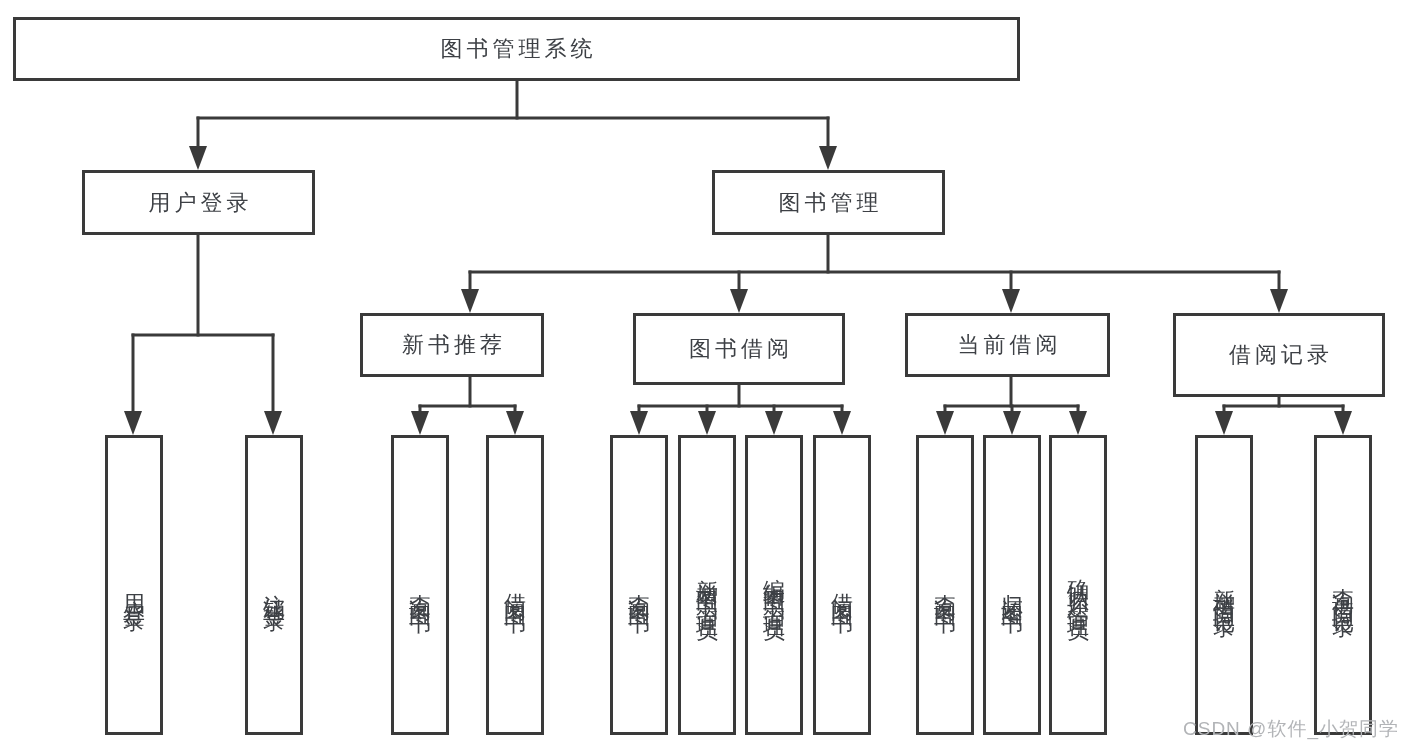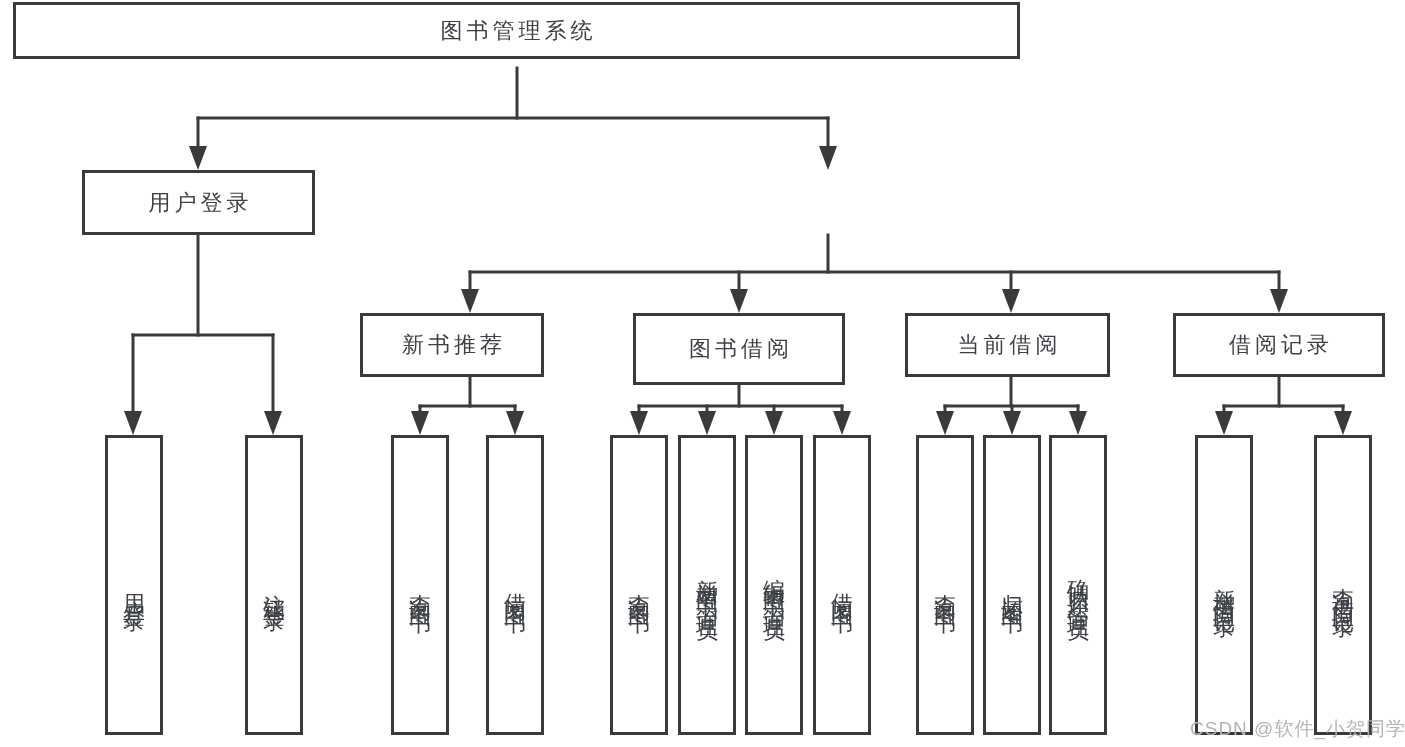--- a/index.html
+++ b/index.html
@@ -19,21 +19,21 @@
     font-size:22px;letter-spacing:4px;white-space:nowrap;
     transform:translateX(2px); 
   }
   .node.v .vtext{
     writing-mode:vertical-lr;text-orientation:mixed;
     font-size:22px;letter-spacing:6px;line-height:1.1;
     transform:translateY(3px);
   }
   .watermark{
     position:absolute;left:1183px;top:716px;z-index:3;
-    font-size:19px;letter-spacing:1px;color:#b2b4b7;white-space:nowrap;margin-left:7px;
+    font-size:19px;letter-spacing:1px;color:#b2b4b7;white-space:nowrap;
   }
 </style>
 </head>
 <body>
 
 <div class="stage">
 
   <svg class="wires" id="wires" viewBox="0 0 1405 747" xmlns="http://www.w3.org/2000/svg">
       <line x1="517" y1="68" x2="517" y2="118" stroke="#3a3a3a" stroke-width="3" stroke-linecap="square"></line>
       <line x1="198" y1="118" x2="828" y2="118" stroke="#3a3a3a" stroke-width="3" stroke-linecap="square"></line>
@@ -82,38 +82,41 @@
       <line x1="1078" y1="406" x2="1078" y2="419" stroke="#3a3a3a" stroke-width="3" stroke-linecap="square"></line>
       <polygon points="1069,411 1087,411 1078,435" fill="#3a3a3a"></polygon>
       <line x1="1279" y1="377" x2="1279" y2="406" stroke="#3a3a3a" stroke-width="3" stroke-linecap="square"></line>
       <line x1="1224" y1="406" x2="1343" y2="406" stroke="#3a3a3a" stroke-width="3" stroke-linecap="square"></line>
       <line x1="1224" y1="406" x2="1224" y2="419" stroke="#3a3a3a" stroke-width="3" stroke-linecap="square"></line>
       <polygon points="1215,411 1233,411 1224,435" fill="#3a3a3a"></polygon>
       <line x1="1343" y1="406" x2="1343" y2="419" stroke="#3a3a3a" stroke-width="3" stroke-linecap="square"></line>
       <polygon points="1334,411 1352,411 1343,435" fill="#3a3a3a"></polygon>
     </svg>
 
-  <div class="node h" style="left:13px;top:2px;width:1007px;height:57px">
+  <div class="node h" style="left:13px;top:17px;width:1007px;height:64px">
     <span>图书管理系统</span>
   </div>
 
   <div class="node h" style="left:82px;top:170px;width:233px;height:65px">
     <span>用户登录</span>
+  </div>
+  <div class="node h" style="left:712px;top:170px;width:233px;height:65px">
+    <span>图书管理</span>
   </div>
 
   <div class="node h" style="left:360px;top:313px;width:184px;height:64px">
     <span>新书推荐</span>
   </div>
   <div class="node h" style="left:633px;top:313px;width:212px;height:72px">
     <span>图书借阅</span>
   </div>
   <div class="node h" style="left:905px;top:313px;width:205px;height:64px">
     <span>当前借阅</span>
   </div>
-  <div class="node h" style="left:1173px;top:313px;width:212px;height:64px">
+  <div class="node h" style="left:1173px;top:313px;width:212px;height:84px">
     <span>借阅记录</span>
   </div>
 
   <div class="node v" style="left:105px;top:435px;width:58px;height:300px">
     <span class="vtext">用户登录</span>
   </div>
   <div class="node v" style="left:245px;top:435px;width:58px;height:300px">
     <span class="vtext">注销登录</span>
   </div>
 

